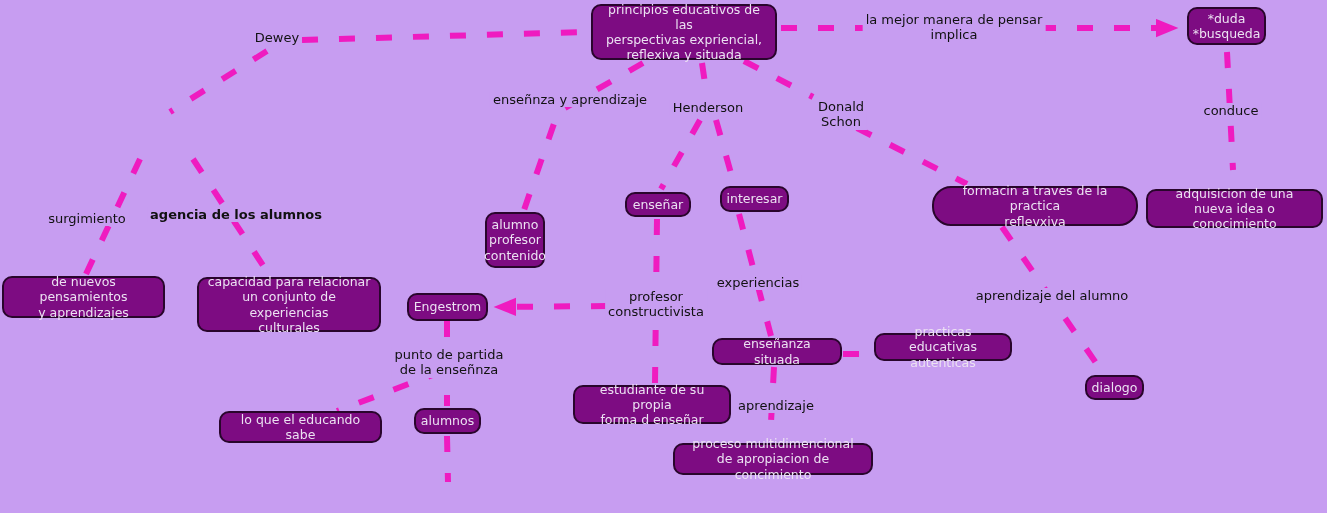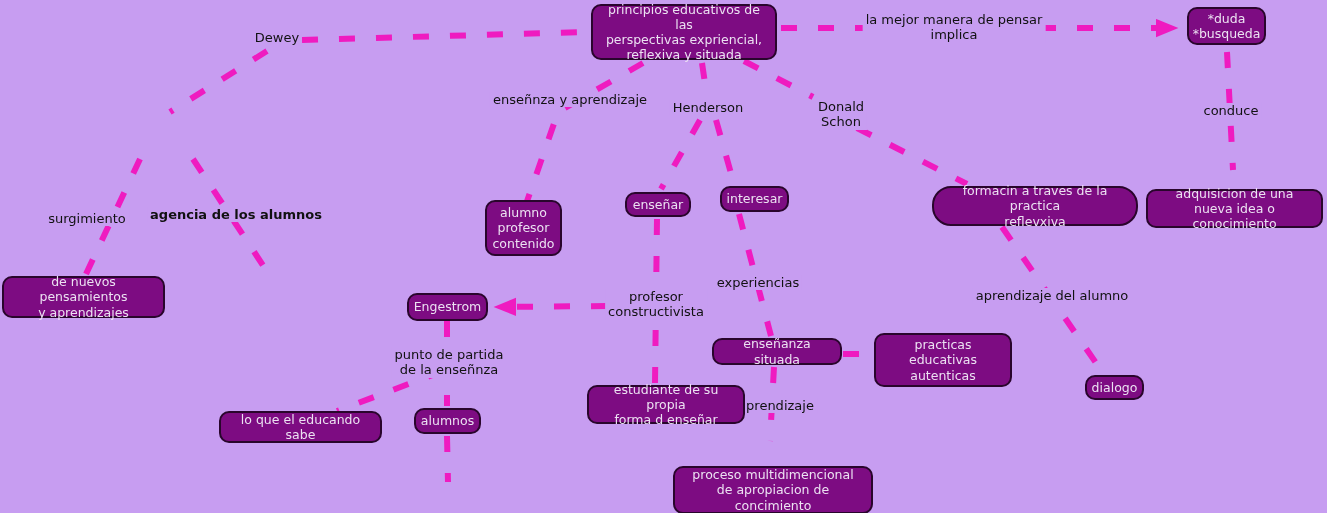--- a/index.html
+++ b/index.html
@@ -95,33 +95,36 @@
     <div class="edge-label" style="left: 449px; top: 347px;">punto de partida
 de la enseñnza</div>
     <div class="edge-label" style="left: 776px; top: 398px;">aprendizaje</div>
     <div class="node" style="left: 591px; top: 4px; width: 186px; height: 56px;">principios educativos de las
 perspectivas expriencial,
 reflexiva y situada</div>
     <div class="node" style="left: 1187px; top: 7px; width: 79px; height: 38px;">*duda
 *busqueda</div>
     <div class="node" style="left: 1146px; top: 173px; width: 177px; height: 39px; margin-top: 16px;">adquisicion de una
 nueva idea o conocimiento</div>
-    <div class="node" style="left: 485px; top: 200px; width: 77px; height: 56px;">alumno
+    <div class="node" style="left: 485px; top: 212px; width: 60px; height: 56px;">alumno
 profesor
 contenido</div>
     <div class="node" style="left: 625px; top: 192px; width: 66px; height: 25px;">enseñar</div>
     <div class="node" style="left: 703px; top: 186px; width: 69px; height: 26px; margin-left: 17px;">interesar</div>
     <div class="node" style="left: 932px; top: 186px; width: 206px; height: 40px; border-radius: 19px;">formacin a traves de la practica
 reflevxiva</div>
     <div class="node" style="left: 2px; top: 276px; width: 163px; height: 42px;">de nuevos pensamientos
 y aprendizajes</div>
+    <div class="node" style="left: 197px; top: 277px; width: 184px; height: 55px;">capacidad para relacionar
+un conjunto de experiencias
+culturales</div>
     <div class="node" style="left: 407px; top: 293px; width: 81px; height: 28px;">Engestrom</div>
     <div class="node" style="left: 712px; top: 338px; width: 130px; height: 27px;">enseñanza situada</div>
-    <div class="node" style="left: 874px; top: 333px; width: 138px; height: 54px;">practicas educativas
+    <div class="node" style="left: 874px; top: 333px; width: 138px; height: 28px;">practicas educativas
 autenticas</div>
     <div class="node" style="left: 1085px; top: 375px; width: 59px; height: 25px;">dialogo</div>
-    <div class="node" style="left: 573px; top: 385px; width: 158px; height: 39px; margin-left: 14px;">estudiante de su propia
+    <div class="node" style="left: 573px; top: 385px; width: 158px; height: 39px;">estudiante de su propia
 forma d enseñar</div>
     <div class="node" style="left: 219px; top: 411px; width: 163px; height: 32px;">lo que el educando sabe</div>
     <div class="node" style="left: 414px; top: 408px; width: 67px; height: 26px;">alumnos</div>
-    <div class="node" style="left: 673px; top: 466px; width: 200px; height: 48px;">proceso multidimencional
+    <div class="node" style="left: 673px; top: 443px; width: 200px; height: 32px;">proceso multidimencional
 de apropiacion de concimiento</div>
   </div>
 
 </body></html>

